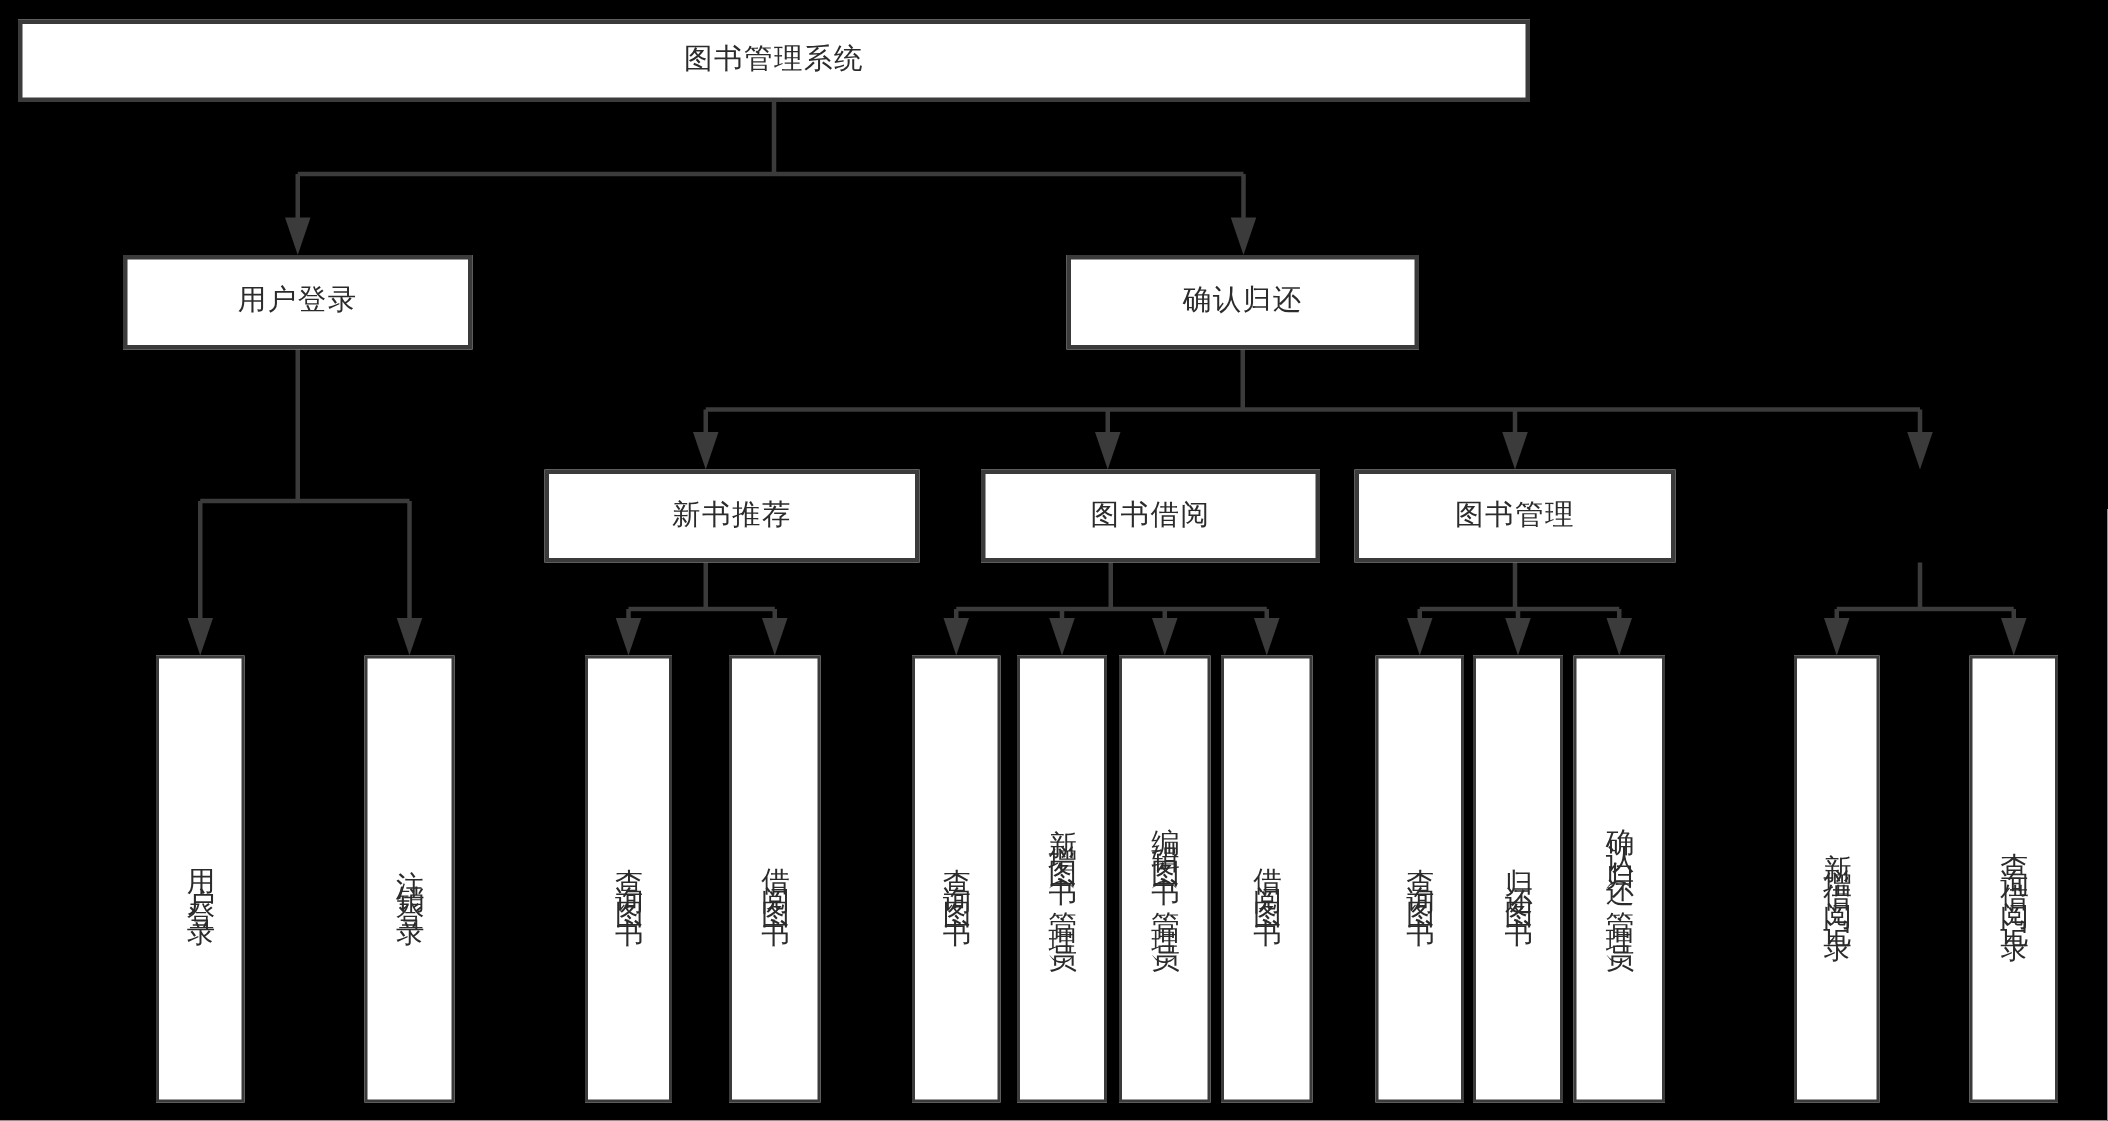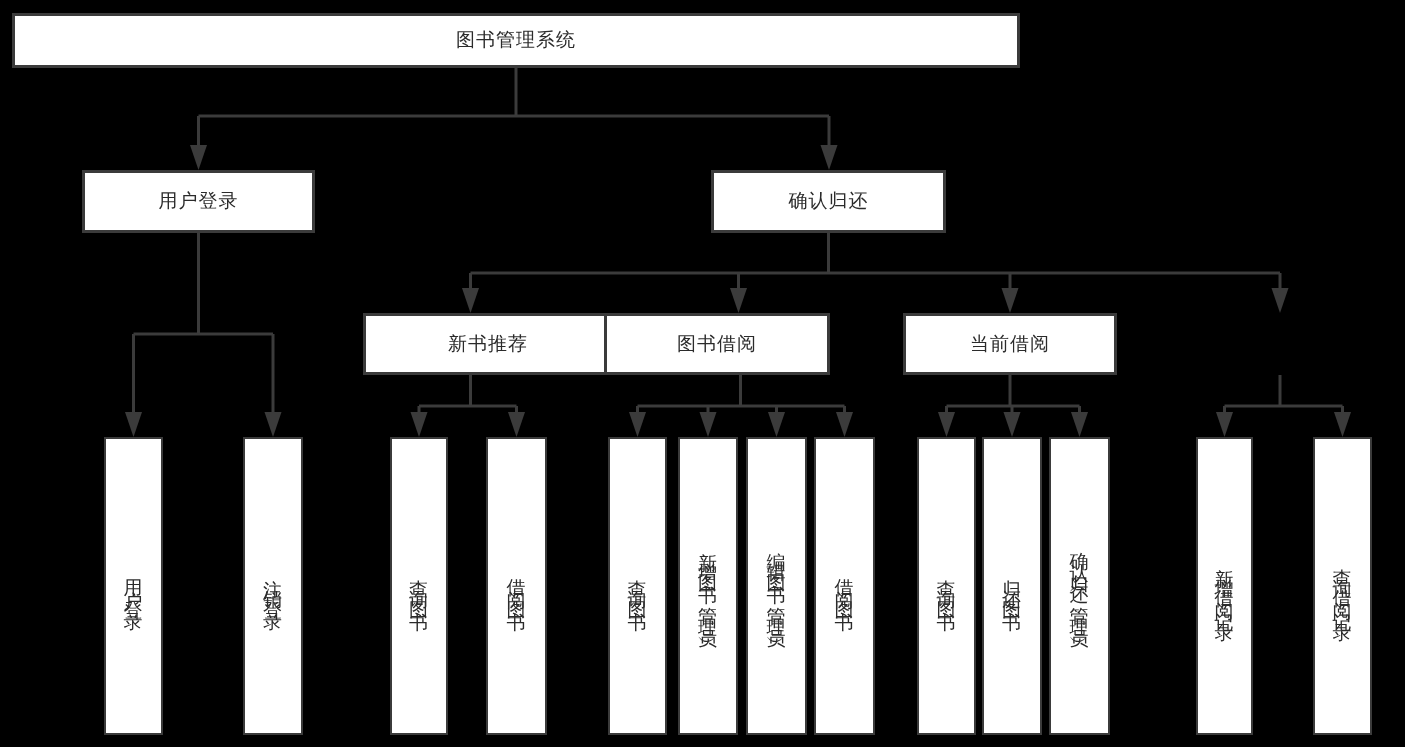--- a/index.html
+++ b/index.html
@@ -89,22 +89,22 @@
       <polygon points="1334,412 1351,412 1342.5,437"></polygon>
     </g>
   </svg>
 
   <div class="box" style="left:12px;top:13px;width:1008px;height:55px">图书管理系统</div>
 
   <div class="box" style="left:82px;top:170px;width:233px;height:63px">用户登录</div>
   <div class="box" style="left:711px;top:170px;width:235px;height:63px">确认归还</div>
 
   <div class="box" style="left:363px;top:313px;width:250px;height:62px">新书推荐</div>
-  <div class="box" style="left:604px;top:313px;width:226px;height:62px">图书借阅</div>
-  <div class="box" style="left:903px;top:313px;width:214px;height:62px">当前借阅</div>
+  <div class="box" style="left:654px;top:313px;width:226px;height:62px">图书借阅</div>
+  <div class="box" style="left:903px;top:313px;width:214px;height:62px">图书管理</div>
 
   <div class="box v" style="left:104px;top:437px;width:59px;height:298px">用户登录</div>
   <div class="box v" style="left:243px;top:437px;width:60px;height:298px">注销登录</div>
 
   <div class="box v" style="left:390px;top:437px;width:58px;height:298px">查询图书</div>
   <div class="box v" style="left:486px;top:437px;width:61px;height:298px">借阅图书</div>
 
   <div class="box v" style="left:608px;top:437px;width:59px;height:298px">查询图书</div>
   <div class="box v" style="left:678px;top:437px;width:60px;height:298px">新增图书（管理员）</div>
   <div class="box v" style="left:746px;top:437px;width:61px;height:298px">编辑图书（管理员）</div>

